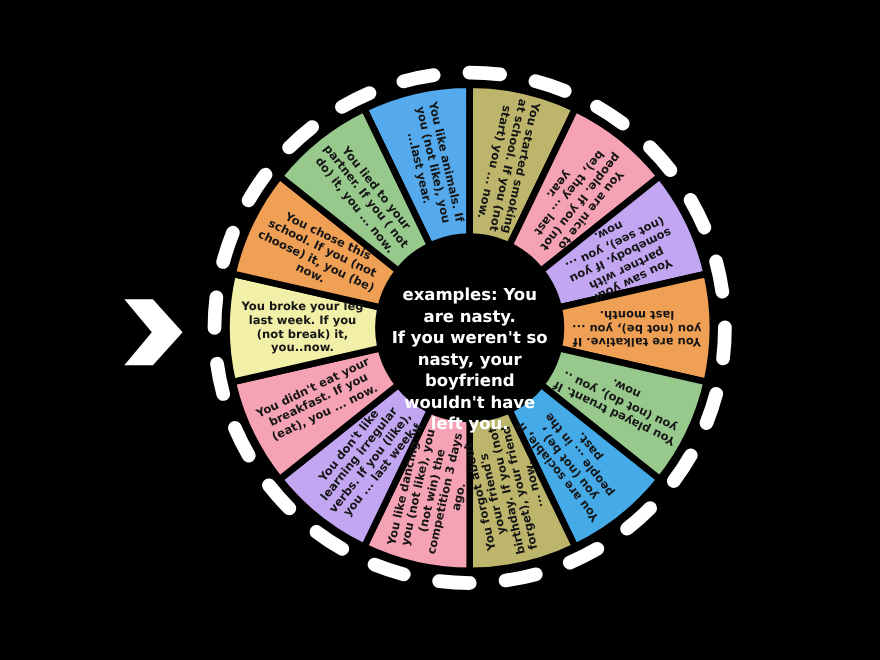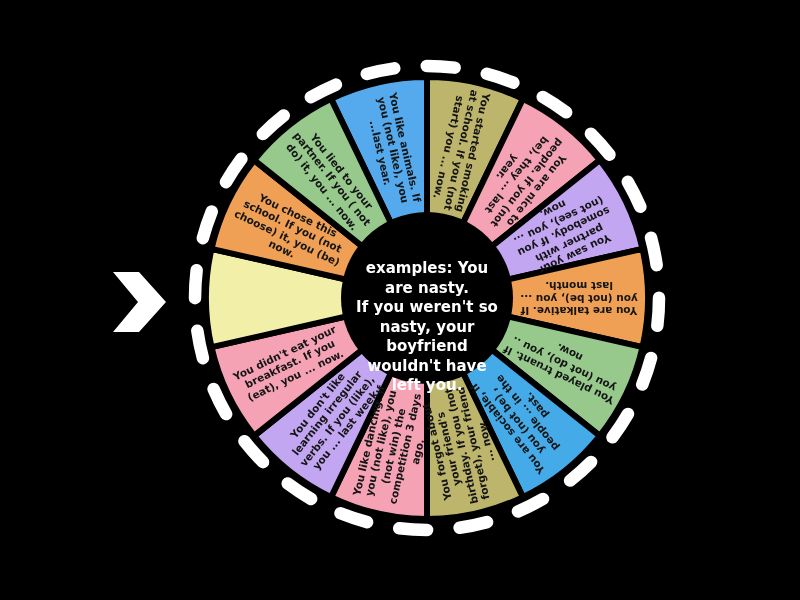--- a/index.html
+++ b/index.html
@@ -51,19 +51,20 @@
   <div class="seg-label" style="left:460.8px;top:149.8px;transform:translate(-50%,-50%) rotate(102.86deg);">You started smoking at school. If you (not start) you ... now.</div>
   <div class="seg-label" style="left:521.8px;top:179.2px;transform:translate(-50%,-50%) rotate(128.57deg);">You are nice to people. If you (not be), they ... last year.</div>
   <div class="seg-label" style="left:563.9px;top:232px;transform:translate(-50%,-50%) rotate(154.29deg);">You saw your partner with somebody. If you (not see), you ... now.</div>
   <div class="seg-label" style="left:579px;top:298px;transform:translate(-50%,-50%) rotate(180deg);">You are talkative. If you (not be), you ... last month.</div>
   <div class="seg-label" style="left:563.9px;top:364px;transform:translate(-50%,-50%) rotate(205.71deg);">You played truant. If you (not do), you .. now.</div>
   <div class="seg-label" style="left:521.8px;top:416.8px;transform:translate(-50%,-50%) rotate(231.43deg);">You are sociable, if you (not be) , people ... in the past.</div>
   <div class="seg-label" style="left:460.8px;top:446.2px;transform:translate(-50%,-50%) rotate(257.14deg);">You forgot about your friend's birthday. If you (not forget), your friend ... now.</div>
   <div class="seg-label" style="left:393.2px;top:446.2px;transform:translate(-50%,-50%) rotate(282.86deg);">You like dancing. If you (not like), you (not win) the competition 3 days ago.</div>
   <div class="seg-label" style="left:332.2px;top:416.8px;transform:translate(-50%,-50%) rotate(308.57deg);">You don't like learning irregular verbs. If you (like), you ... last week.</div>
   <div class="seg-label" style="left:290.1px;top:364px;transform:translate(-50%,-50%) rotate(334.29deg);">You didn't eat your breakfast. If you (eat), you ... now.</div>
+  <div class="seg-label" style="left:275px;top:298px;transform:translate(-50%,-50%) rotate(0deg);">You broke your leg last week. If you (not break) it, you..now.</div>
   <div class="seg-label" style="left:290.1px;top:232px;transform:translate(-50%,-50%) rotate(25.71deg);">You chose this school. If you (not choose) it, you (be) now.</div>
   <div class="seg-label" style="left:332.2px;top:179.2px;transform:translate(-50%,-50%) rotate(51.43deg);">You lied to your partner. If you ( not do) it, you ... now.</div>
 
   <div class="center-label">examples: You are nasty.
 If you weren't so nasty, your boyfriend wouldn't have left you.</div>
 
 </div>
 
 </body></html>

